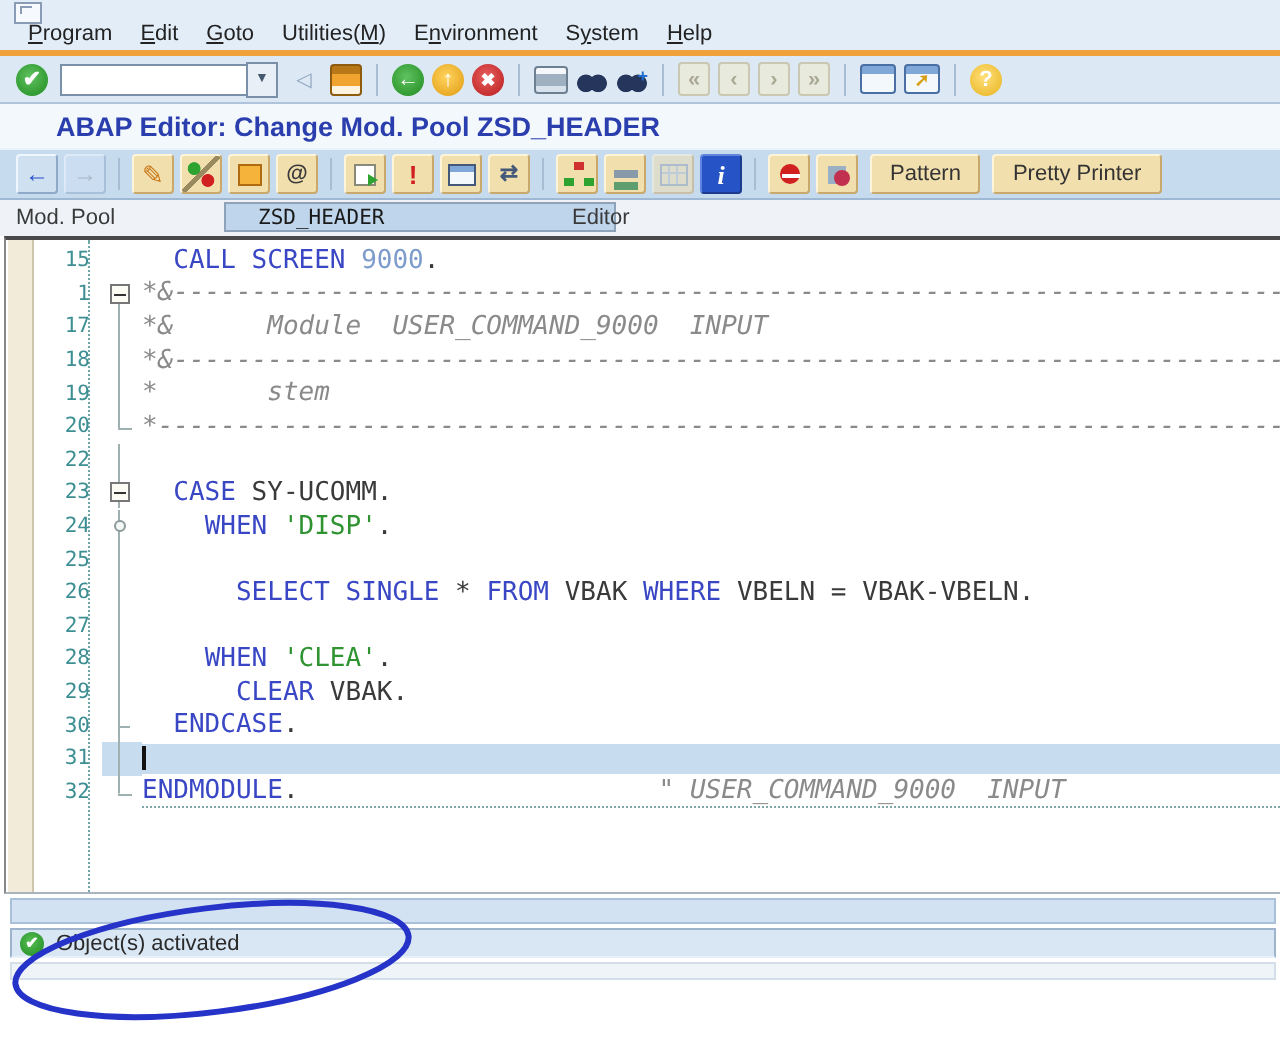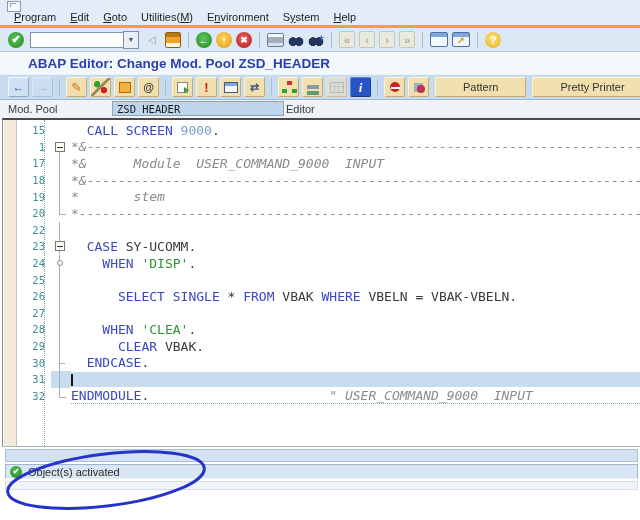--- a/index.html
+++ b/index.html
@@ -68,26 +68,26 @@
   .g-table::before{content:"";width:12px;height:9px;border:1px solid #98A4B0;
        background:linear-gradient(90deg,transparent 0 3px,#B8C2CC 3px 4px,transparent 4px 7px,#B8C2CC 7px 8px,transparent 8px),
                   linear-gradient(transparent 0 3px,#B8C2CC 3px 4px,transparent 4px);}
   .abtn.g-info{background:#2653C6;border-color:#1C3A8E;border-top-color:#5E84DE;border-left-color:#5E84DE;}
   .g-info .glyph{color:#fff;font-weight:bold;font-style:italic;font-family:"Liberation Serif",serif;font-size:13px;}
   .g-enhance::before{content:"";width:10px;height:10px;border-radius:50%;background:#D02020;}
   .g-enhance::after{content:"";position:absolute;left:6px;top:9px;width:9px;height:2px;background:#fff;}
   .g-assign::before{content:"";width:9px;height:9px;background:#9AB0C4;}
   .g-assign::after{content:"";position:absolute;right:3px;bottom:3px;width:8px;height:8px;border-radius:50%;background:#C23050;}
   .txtbtn{height:20px;flex:none;background:#F2DFAE;border:1px solid #C9A96B;border-top-color:#FFF3D8;border-left-color:#FFF3D8;
-          border-radius:2px;font-family:inherit;font-size:11px;color:#333;padding:0 27px;margin-left:3px;}
+          border-radius:2px;font-family:inherit;font-size:11px;color:#333;padding:0 9px;margin-left:3px;}
   
   .objrow{position:absolute;left:0;top:100px;width:640px;height:18px;background:#EFF3F8;}
   .objrow .lbl{position:absolute;left:8px;top:3px;color:#3A3A3A;}
   .objrow input{position:absolute;left:112px;top:1px;width:162px;height:13px;border:1px solid #8FA3B8;
-       background:#BFD5EB;color:#1A1A1A;font-family:"DejaVu Sans Mono",monospace;font-size:10.5px;padding:0 4px;}
+       background:#BFD5EB;color:#1A1A1A;font-family:"DejaVu Sans Mono",monospace;font-size:10.5px;padding:0 16px;}
   .objrow .status{position:absolute;left:286px;top:3px;color:#3A3A3A;}
   
   .editor{position:absolute;left:2px;top:118px;width:638px;height:326px;background:#fff;
           border-top:2px solid #4A4A4A;border-left:1px solid #888;border-bottom:1px solid #AAB4BE;overflow:hidden;padding-left:33px;}
   .gutterstrip{position:absolute;left:1px;top:0;bottom:0;width:12px;background:#F2EBDA;border-right:1px solid #CFC5AC;}
   .numsep{position:absolute;left:41px;top:0;bottom:0;border-left:1px dotted #6FA8A8;}
   .code-area{position:absolute;left:0;top:2px;right:0;}
   .crow{display:flex;height:16.6px;align-items:center;padding-left:16px;white-space:pre;}
   .crow .num{width:26px;flex:none;text-align:right;padding-right:6px;color:#3D8F93;
        font-family:"DejaVu Sans Mono",monospace;font-size:10.5px;}

